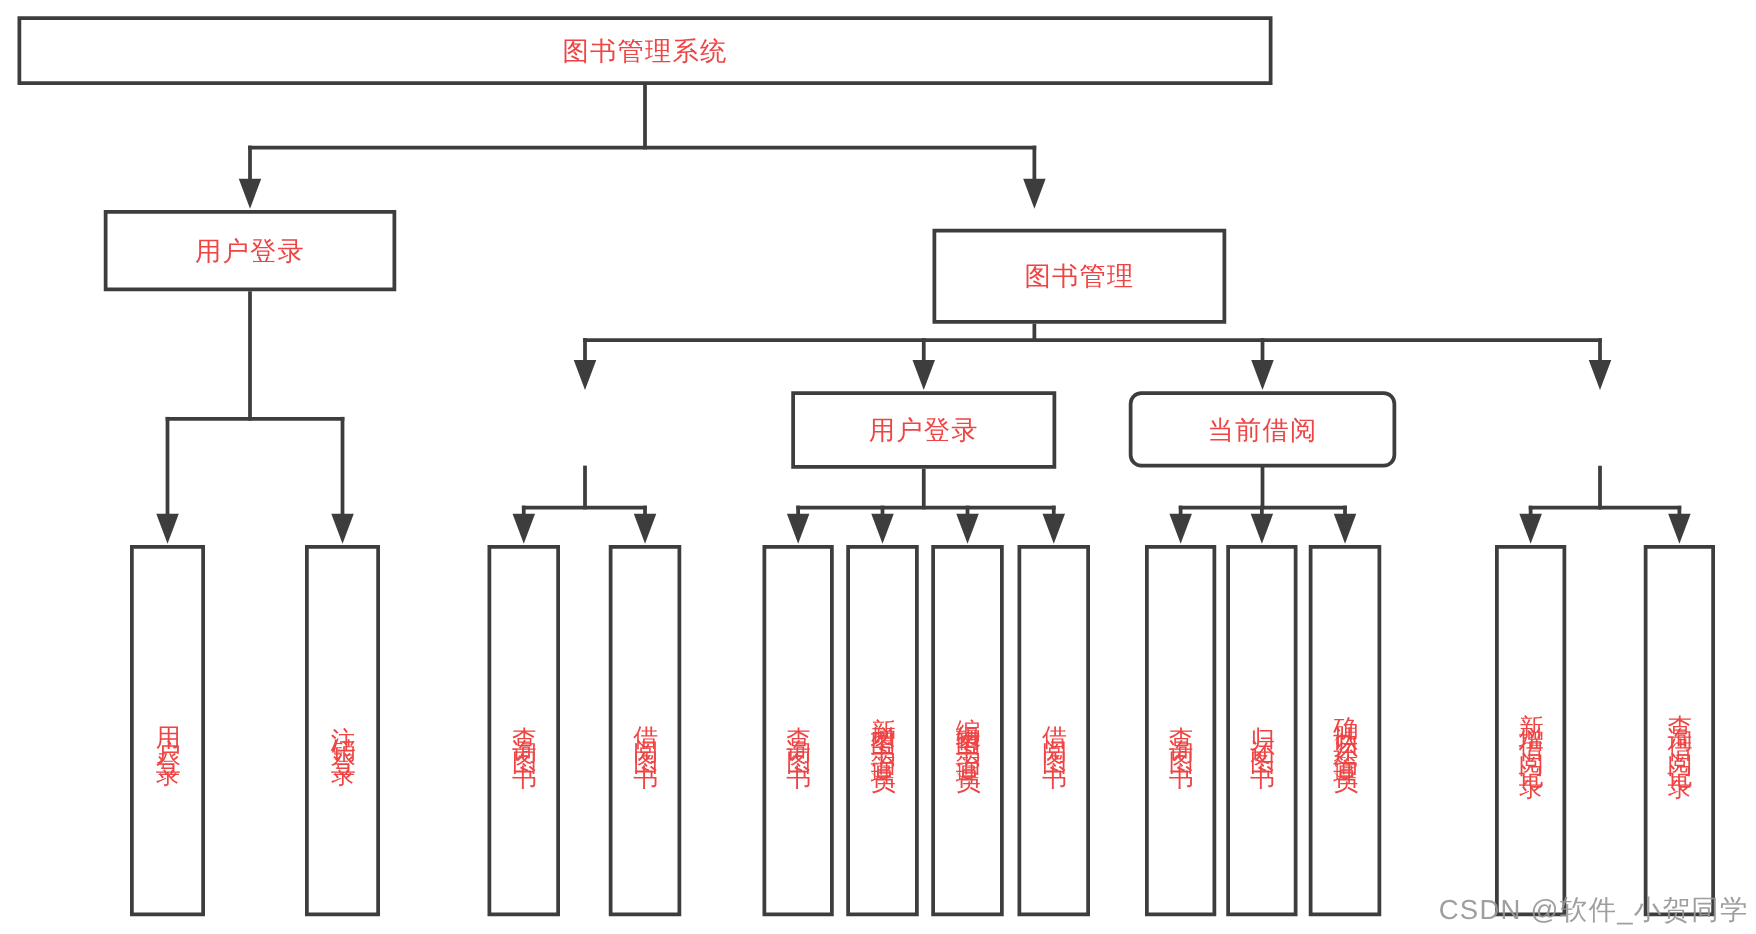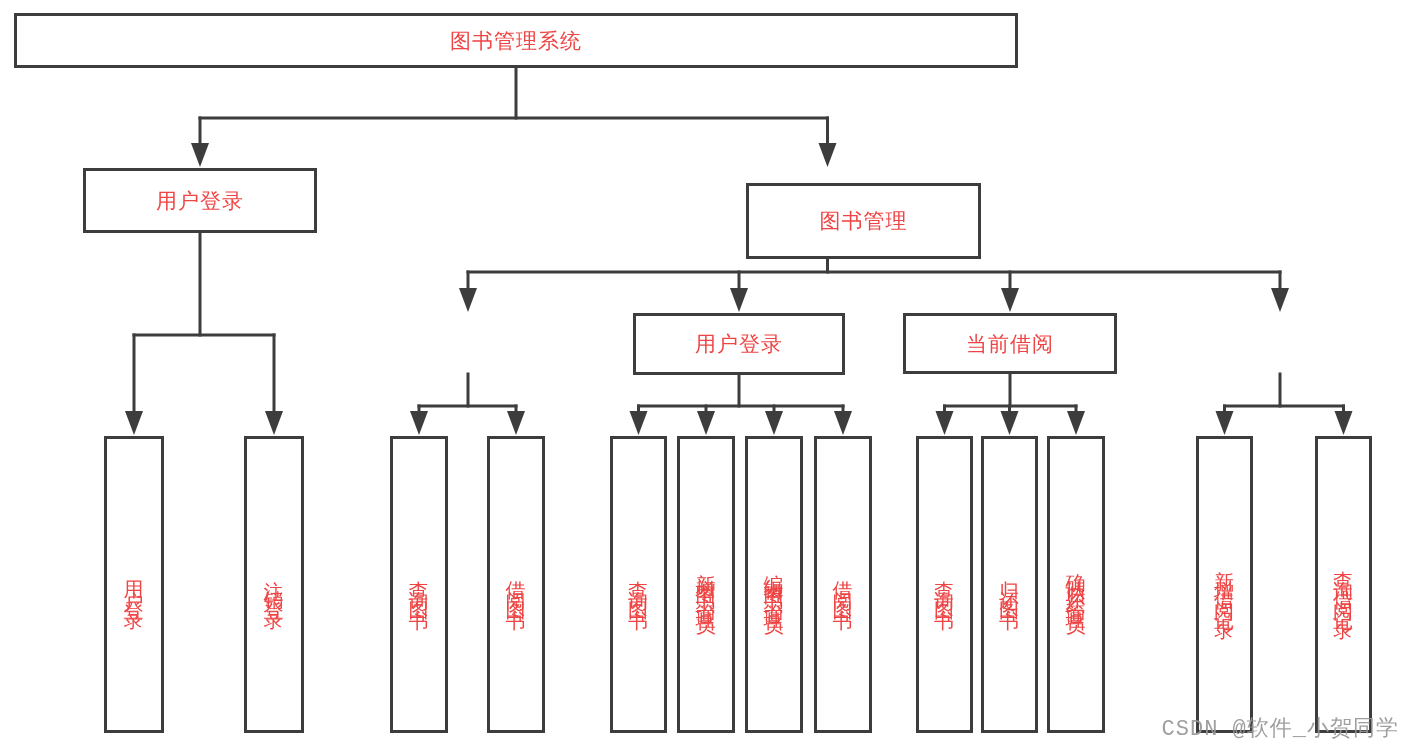--- a/index.html
+++ b/index.html
@@ -42,21 +42,20 @@
   #watermark{
     position:absolute;
     right:6px;
     bottom:4px;
     z-index:3;
     font-size:22px;
     color:#979797;
     opacity:0.92;
     letter-spacing:1px;
     white-space:nowrap;
-    font-family:Liberation Mono, monospace;
   }
 </style>
 </head>
 <body>
 
 <div id="stage">
   <svg id="connectors" width="1405" height="747" viewBox="0 0 1405 747">
       <path d="M516 68 V118" fill="none" stroke="#3d3d3d" stroke-width="3" stroke-linecap="square"></path>
       <path d="M200 118 H827.5" fill="none" stroke="#3d3d3d" stroke-width="3" stroke-linecap="square"></path>
       <path d="M200 118 V145" fill="none" stroke="#3d3d3d" stroke-width="3" stroke-linecap="square"></path>
@@ -117,21 +116,21 @@
     </div>
     <div class="node h" style="left: 83px; top: 168px; width: 234px; height: 65px;">
       <span>用户登录</span>
     </div>
     <div class="node h" style="left: 746px; top: 168px; width: 235px; height: 76px; margin-top: 15px;">
       <span>图书管理</span>
     </div>
     <div class="node h" style="left: 633px; top: 313px; width: 212px; height: 62px;">
       <span>用户登录</span>
     </div>
-    <div class="node h" style="left: 903px; top: 313px; width: 214px; height: 61px;">
+    <div class="node h" style="left: 903px; top: 313px; width: 214px; height: 61px; border-radius: 10px;">
       <span>当前借阅</span>
     </div>
     <div class="node v" style="left: 104px; top: 436px; width: 60px; height: 297px;">
       <span class="vtext">用户登录</span>
     </div>
     <div class="node v" style="left: 244px; top: 436px; width: 60px; height: 297px;">
       <span class="vtext">注销登录</span>
     </div>
     <div class="node v" style="left: 390px; top: 436px; width: 58px; height: 297px;">
       <span class="vtext">查询图书</span>

